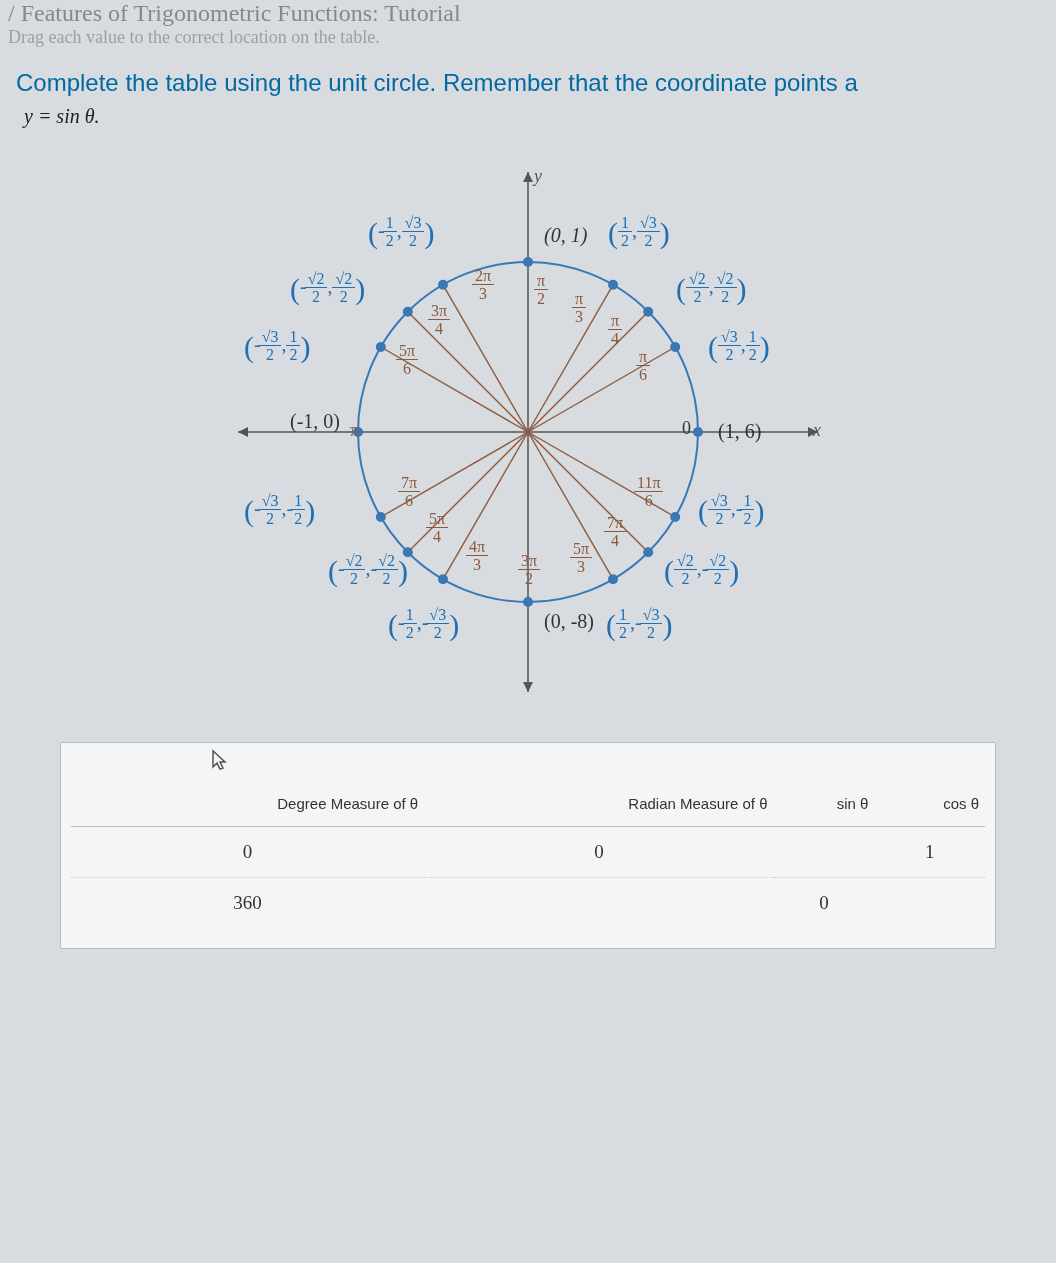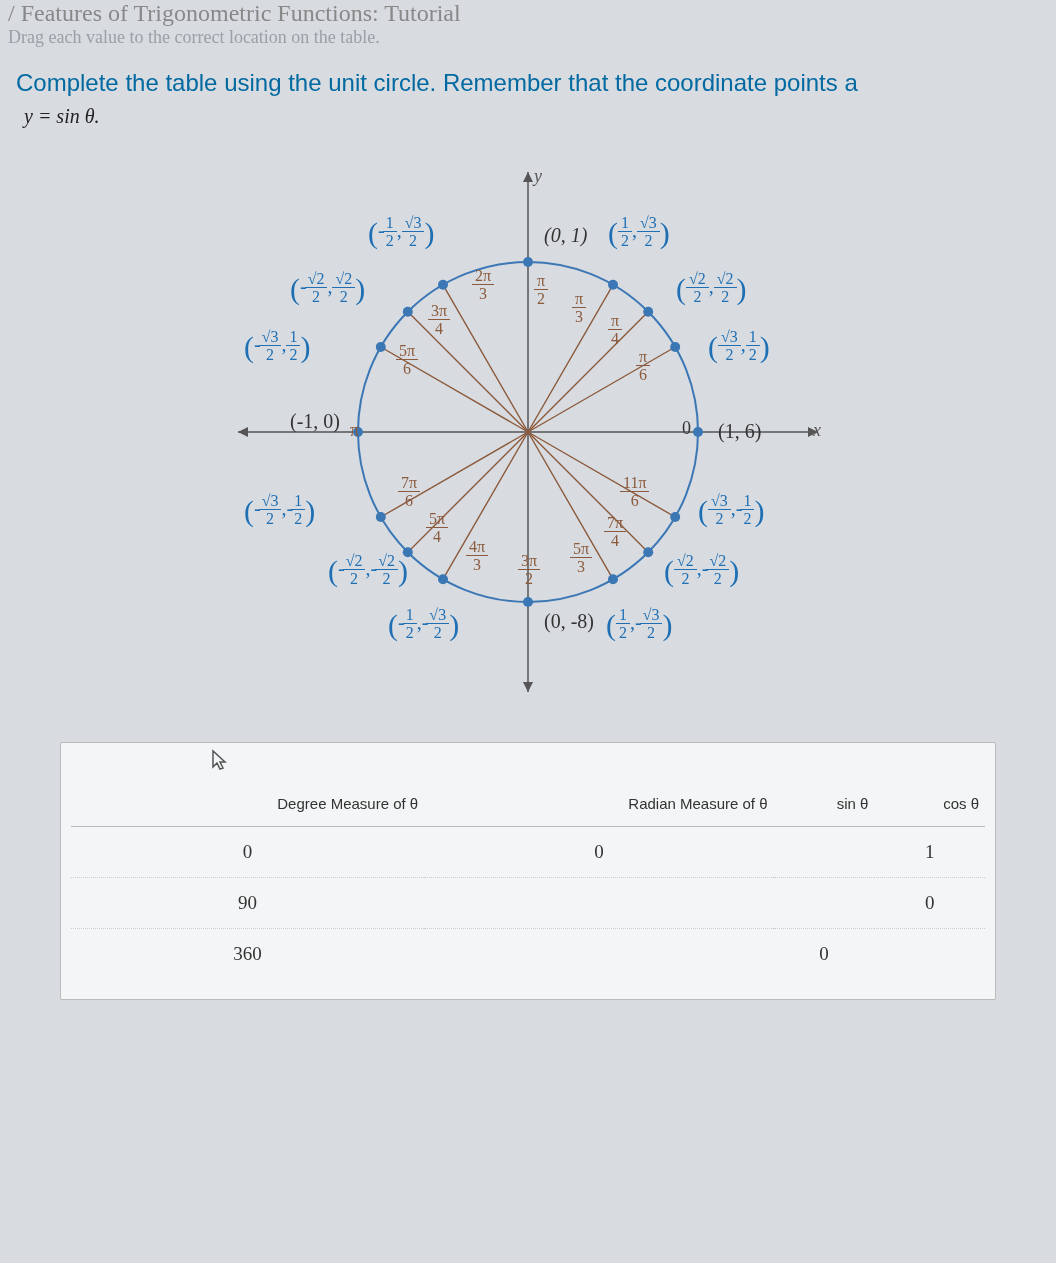--- a/index.html
+++ b/index.html
@@ -206,21 +206,21 @@
     <div class="angle-label" style="left:408px; top:186px;"><span class="frac"><span class="n">π</span><span class="d">6</span></span></div>
     <div class="angle-label" style="left:244px; top:105px;"><span class="frac"><span class="n">2π</span><span class="d">3</span></span></div>
     <div class="angle-label" style="left:200px; top:140px;"><span class="frac"><span class="n">3π</span><span class="d">4</span></span></div>
     <div class="angle-label" style="left:168px; top:180px;"><span class="frac"><span class="n">5π</span><span class="d">6</span></span></div>
     <div class="angle-label" style="left:170px; top:312px;"><span class="frac"><span class="n">7π</span><span class="d">6</span></span></div>
     <div class="angle-label" style="left:198px; top:348px;"><span class="frac"><span class="n">5π</span><span class="d">4</span></span></div>
     <div class="angle-label" style="left:238px; top:376px;"><span class="frac"><span class="n">4π</span><span class="d">3</span></span></div>
     <div class="angle-label" style="left:290px; top:390px;"><span class="frac"><span class="n">3π</span><span class="d">2</span></span></div>
     <div class="angle-label" style="left:342px; top:378px;"><span class="frac"><span class="n">5π</span><span class="d">3</span></span></div>
     <div class="angle-label" style="left:376px; top:352px;"><span class="frac"><span class="n">7π</span><span class="d">4</span></span></div>
-    <div class="angle-label" style="left:392px; top:312px;"><span class="frac"><span class="n">11π</span><span class="d">6</span></span></div>
+    <div class="angle-label" style="left:406px; top:312px;"><span class="frac"><span class="n">11π</span><span class="d">6</span></span></div>
   </div>
 </div>
 
 <div class="table-wrap">
   <div class="cursor">
     <svg width="20" height="22" viewBox="0 0 20 22">
         <path d="M2 2 L2 18 L6 14 L9 20 L12 19 L9 13 L14 13 Z" fill="none" stroke="#555" stroke-width="1.5"></path>
       </svg>
   </div>
   <table>
@@ -233,26 +233,20 @@
       </tr>
     </thead>
     <tbody>
       <tr>
         <td>0</td>
         <td>0</td>
         <td></td>
         <td>1</td>
       </tr>
       <tr>
-        <td>90</td>
-        <td></td>
-        <td></td>
-        <td>0</td>
-      </tr>
-      <tr>
         <td>360</td>
         <td></td>
         <td>0</td>
         <td></td>
       </tr>
     </tbody>
   </table>
 </div>
 
 </body></html>

